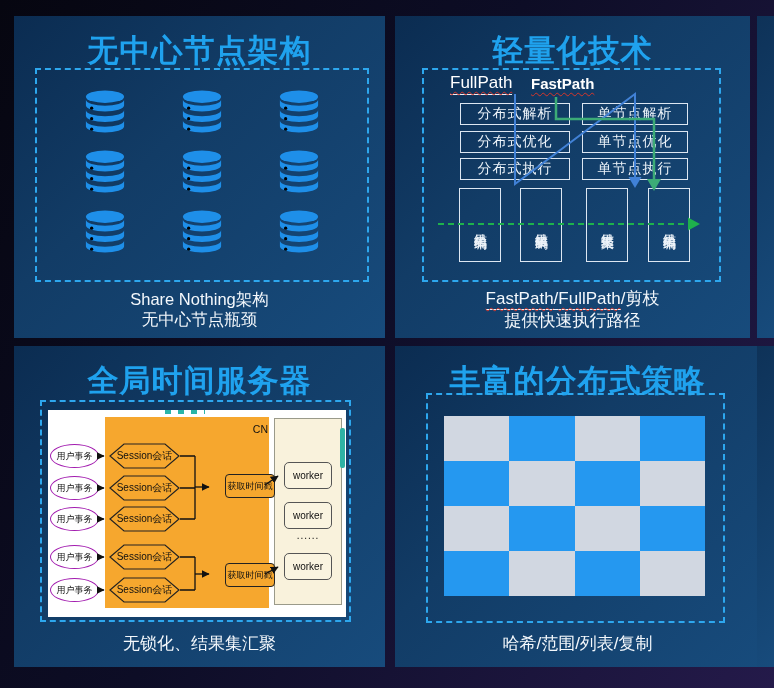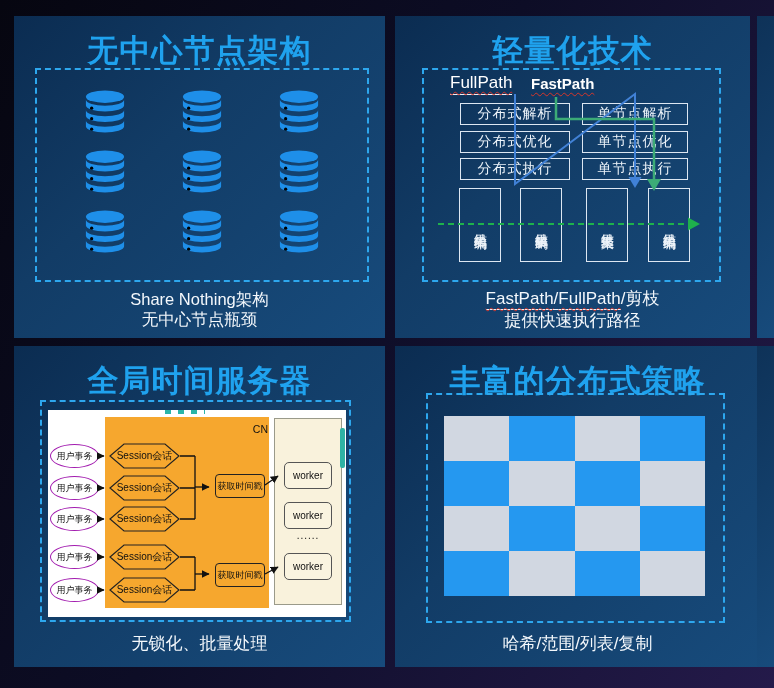--- a/index.html
+++ b/index.html
@@ -70,21 +70,21 @@
   .gtslabel { position:absolute; left:0; top:9px; width:100%; text-align:center;
     font-size:10.5px; color:#111;margin-top:32px; }
   .uellipse { position:absolute; left:2px; width:49px; height:24px;
     border:1px solid #a21caf; border-radius:50%; background:#fff;
     display:flex; align-items:center; justify-content:center;
     font-size:9px; color:#111; }
   .hex { position:absolute; left:61px; width:71px; height:26px; }
   .hex svg { position:absolute; inset:0; }
   .hex span { position:absolute; inset:0; display:flex; align-items:center;
     justify-content:center; font-size:10px; color:#111; }
-  .tsbox { position:absolute; left:167px; width:50px; height:24px;
+  .tsbox { position:absolute; left:177px; width:50px; height:24px;
     background:#f6a72e; border:1.2px solid #222; border-radius:4px;
     display:flex; align-items:center; justify-content:center;
     font-size:9px; color:#111; }
   .worker { position:absolute; left:236px; width:48px; height:27px;
     background:#faf4e0; border:1.2px solid #555; border-radius:5px;
     display:flex; align-items:center; justify-content:center;
     font-size:10px; color:#111; }
   .gtsdots { position:absolute; left:236px; top:120px; width:48px;
     text-align:center; font-size:10px; color:#111; letter-spacing:1px; }
   .teal-bar { position:absolute; left:292px; top:18px; width:5px; height:40px;
@@ -266,21 +266,21 @@
           <path d="M132 46 H147 M132 78 H147 M132 109 H147 M147 46 V109"></path>
           <path d="M147 77 H161" marker-end="url(#arr)"></path>
           <path d="M217 75 L230 66" marker-end="url(#arr)"></path>
           <path d="M132 147 H147 M132 180 H147 M147 147 V180"></path>
           <path d="M147 164 H161" marker-end="url(#arr)"></path>
           <path d="M217 164 L230 157" marker-end="url(#arr)"></path>
         </g>
       </svg>
     </div>
 
-    <div class="cap" style="top:286px;">无锁化、批量处理</div>
+    <div class="cap" style="top:286px;">无锁化、结果集汇聚</div>
   </div>
 
   <div class="panel p4">
     <div class="title">丰富的分布式策略</div>
     <div class="dashed" style="left:31px;top:47px;width:299px;height:230px;"></div>
     <div class="checker">
         <div style="background: rgb(209, 215, 225);"></div>
         <div style="background: rgb(37, 152, 240);"></div>
         <div style="background: rgb(209, 215, 225);"></div>
         <div style="background: rgb(37, 152, 240);"></div>

